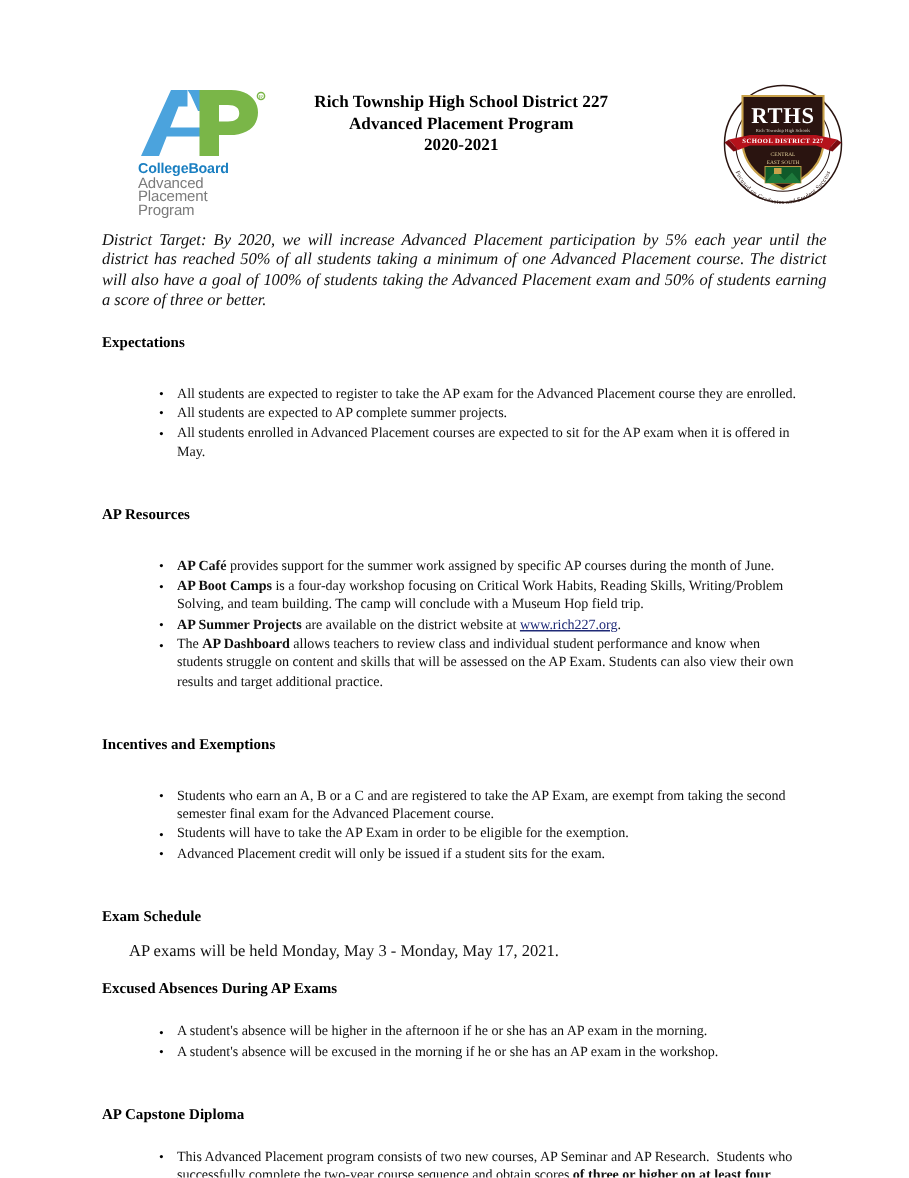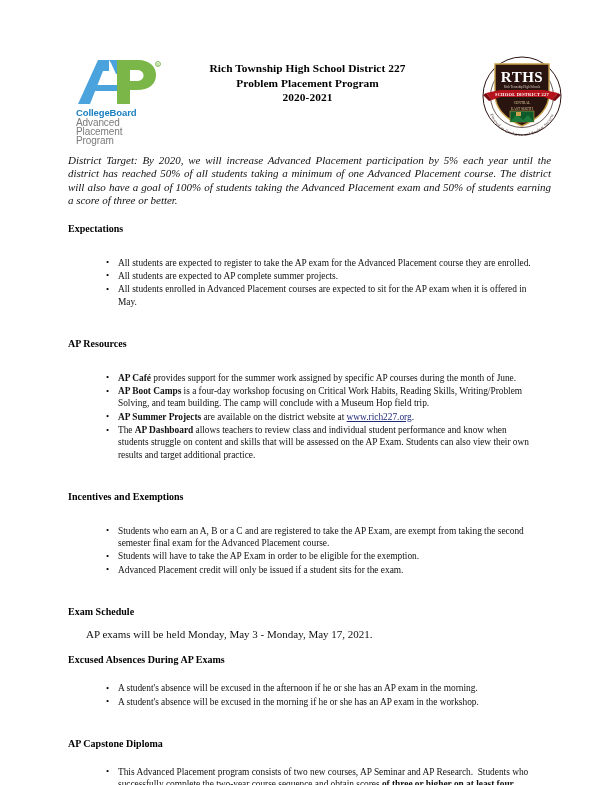--- a/index.html
+++ b/index.html
@@ -27,21 +27,21 @@
     position: absolute;
     top: 52px;
     left: 0;
     right: 0;
     height: 95px;
   }
 
   
   .ap-logo {
     position: absolute;
-    left: 76px;
+    left: 92px;
     top: 6px;
     width: 92px;
   }
   .ap-logo-mark {
     position: relative;
     height: 48px;
     width: 86px;
   }
   .ap-logo-mark svg { display: block; }
   .ap-cb-name {
@@ -194,21 +194,21 @@
           <text x="82" y="8" font-size="4" fill="#7ab648" text-anchor="middle" font-family="Liberation Sans, sans-serif">R</text>
         </svg>
       </div>
       <div class="ap-cb-name">CollegeBoard</div>
       <div class="ap-cb-sub">Advanced Placement</div>
       <div class="ap-cb-sub">Program</div>
     </div>
 
     <div class="title-block">
       <div class="title-line">Rich Township High School District 227</div>
-      <div class="title-line">Problem Placement Program</div>
+      <div class="title-line">Advanced Placement Program</div>
       <div class="title-line">2020-2021</div>
     </div>
 
     <div class="rths-logo">
       <svg width="84" height="88" viewBox="0 0 84 88" xmlns="http://www.w3.org/2000/svg">
         <defs>
           <path id="mottoArc" d="M 8 50 A 34 34 0 0 0 76 50"></path>
           <path id="topArc" d="M 12 44 A 30 30 0 0 1 72 44"></path>
         </defs>
 
@@ -277,21 +277,21 @@
     <div class="gap-lg"></div>
 
     <h2 class="section">Exam Schedule</h2>
     <div class="gap-md"></div>
     <p class="plain-para">AP exams will be held  Monday, May 3 - Monday, May 17, 2021.</p>
 
     <div class="gap-lg"></div>
 
     <h2 class="section">Excused Absences During AP Exams</h2>
     <ul class="bullets">
-      <li>A student's absence will be excused in the afternoon if he or she has an AP exam in the morning.</li>
+      <li>A student's absence will be higher in the afternoon if he or she has an AP exam in the morning.</li>
       <li>A student's absence will be excused in the morning if he or she has an AP exam in the workshop.</li>
     </ul>
 
     <div class="gap-lg"></div>
 
     <h2 class="section">AP Capstone Diploma</h2>
     <ul class="bullets">
       <li>This Advanced Placement program consists of two new courses, AP Seminar and AP Research.&nbsp; Students who successfully complete the two-year course sequence and obtain scores <b>of three or higher on at least four other AP exams</b> receive either an AP Capstone Diploma or an AP Seminar and Research Certificate. AP Seminar fulfills an English credit and can be taken sophomore year. AP Research will be offered during the 2020-21 school year.</li>
     </ul>
 

